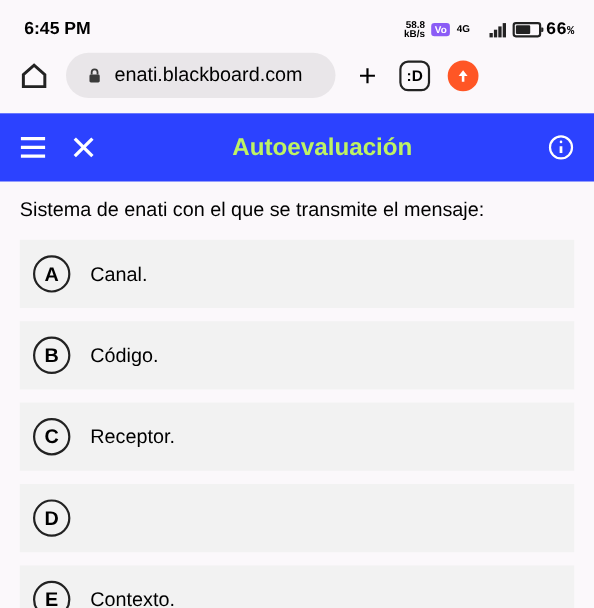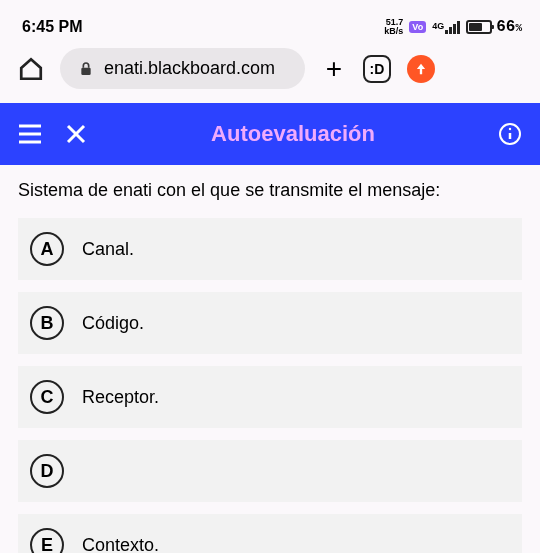--- a/index.html
+++ b/index.html
@@ -3,61 +3,61 @@
   <meta charset="utf-8">
   <style>
     * { margin: 0; padding: 0; box-sizing: border-box; }
     body { font-family: -apple-system, BlinkMacSystemFont, Arial, sans-serif; width: 540px; height: 553px; overflow: hidden; background: #fbf8fb; }
     
     .status-bar { display: flex; justify-content: space-between; align-items: center; padding: 24px 18px 8px 22px; height: 38px; font-weight: 600; font-size: 16px; }
     .status-right { display: flex; align-items: center; gap: 6px; font-size: 11px; }
     .kbs-group { display: flex; flex-direction: column; align-items: flex-end; line-height: 1; font-size: 9px; font-weight: 700; }
     .lte-badge { background: #8b5cf6; color: #fff; padding: 1px 3px; border-radius: 3px; font-size: 9px; font-weight: 700; }
     .net-group { display: flex; align-items: flex-end; gap: 0; }
-    .fourg { font-size: 9px; font-weight: 700; margin-right: 1px; align-self: flex-start; }
+    .fourg { font-size: 9px; font-weight: 700; margin-right: 18px; align-self: flex-start; }
     .bars { display: flex; align-items: flex-end; gap: 1px; }
     .bar { width: 3px; background: #222; }
     .b1{height:4px}.b2{height:7px}.b3{height:10px}.b4{height:13px}
     .battery-wrap { display: flex; align-items: center; gap: 4px; font-family: Liberation Mono, monospace; }
     .battery-icon { width: 26px; height: 14px; border: 2px solid #222; border-radius: 3px; position: relative; display: flex; align-items: center; padding: 1px; }
     .battery-icon::after { content: ""; position: absolute; right: -4px; top: 3px; width: 2px; height: 4px; background: #222; border-radius: 0 1px 1px 0; }
     .battery-fill { width: 66%; height: 100%; background: #222; border-radius: 1px; }
     .battery-pct { font-size: 16px; font-weight: 700; }
     .battery-pct small { font-size: 11px; font-weight: 700; }
     
     .browser-bar { display: flex; align-items: center; gap: 16px; padding: 10px 18px 14px 18px; }
     .home-icon svg { width: 26px; height: 26px; display: block; }
     .url-bar { flex: 1; display: flex; align-items: center; gap: 10px; background: #e9e6e9; border-radius: 22px; padding: 10px 18px; font-size: 18px; max-width: 245px; overflow: hidden; white-space: nowrap; }
     .lock-icon svg { width: 16px; height: 16px; display: block; }
     .plus-icon { font-size: 28px; font-weight: 400; width: 26px; text-align: center; }
     .ext-badge { width: 28px; height: 28px; border: 2.5px solid #222; border-radius: 8px; display: flex; align-items: center; justify-content: center; font-weight: 700; font-size: 14px; }
     .upload-badge { width: 28px; height: 28px; background: #ff5625; border-radius: 50%; display: flex; align-items: center; justify-content: center; }
     .upload-badge svg { width: 14px; height: 14px; }
     
-    .app-header { background: #2c42ff; color: #f0abfc; display: flex; align-items: center; padding: 0 16px; height: 62px; }
+    .app-header { background: #2c42ff; color: #bef264; display: flex; align-items: center; padding: 0 16px; height: 62px; }
     .menu-icon, .close-icon, .info-icon { width: 28px; text-align: center; }
     .menu-icon svg, .close-icon svg, .info-icon svg { display: block; margin: 0 auto; }
     .close-icon { margin-left: 18px; }
     .app-title { flex: 1; text-align: center; font-size: 22px; font-weight: 600; }
     
     .question { padding: 14px 18px 4px 18px; font-size: 18px; line-height: 1.3; }
     
     .options { padding: 0 18px; }
     .opt-row { display: flex; align-items: center; gap: 18px; background: #f2f2f2; padding: 14px 12px; margin-top: 12px; }
     .opt-letter { width: 34px; height: 34px; border: 2.5px solid #222; border-radius: 50%; display: flex; align-items: center; justify-content: center; font-weight: 700; font-size: 18px; flex-shrink: 0; }
     .opt-text { font-size: 18px; }
   </style>
 </head>
 <body>
 
 <div class="status-bar">
   <span>6:45 PM</span>
   <div class="status-right">
     <div class="kbs-group">
-      <span>51.7</span>
+      <span>58.8</span>
       <span>kB/s</span>
     </div>
     <span class="lte-badge">Vo</span>
     <div class="net-group">
       <span class="fourg">4G</span>
       <div class="bars">
           <div class="bar b1"></div>
           <div class="bar b2"></div>
           <div class="bar b3"></div>
           <div class="bar b4"></div>

